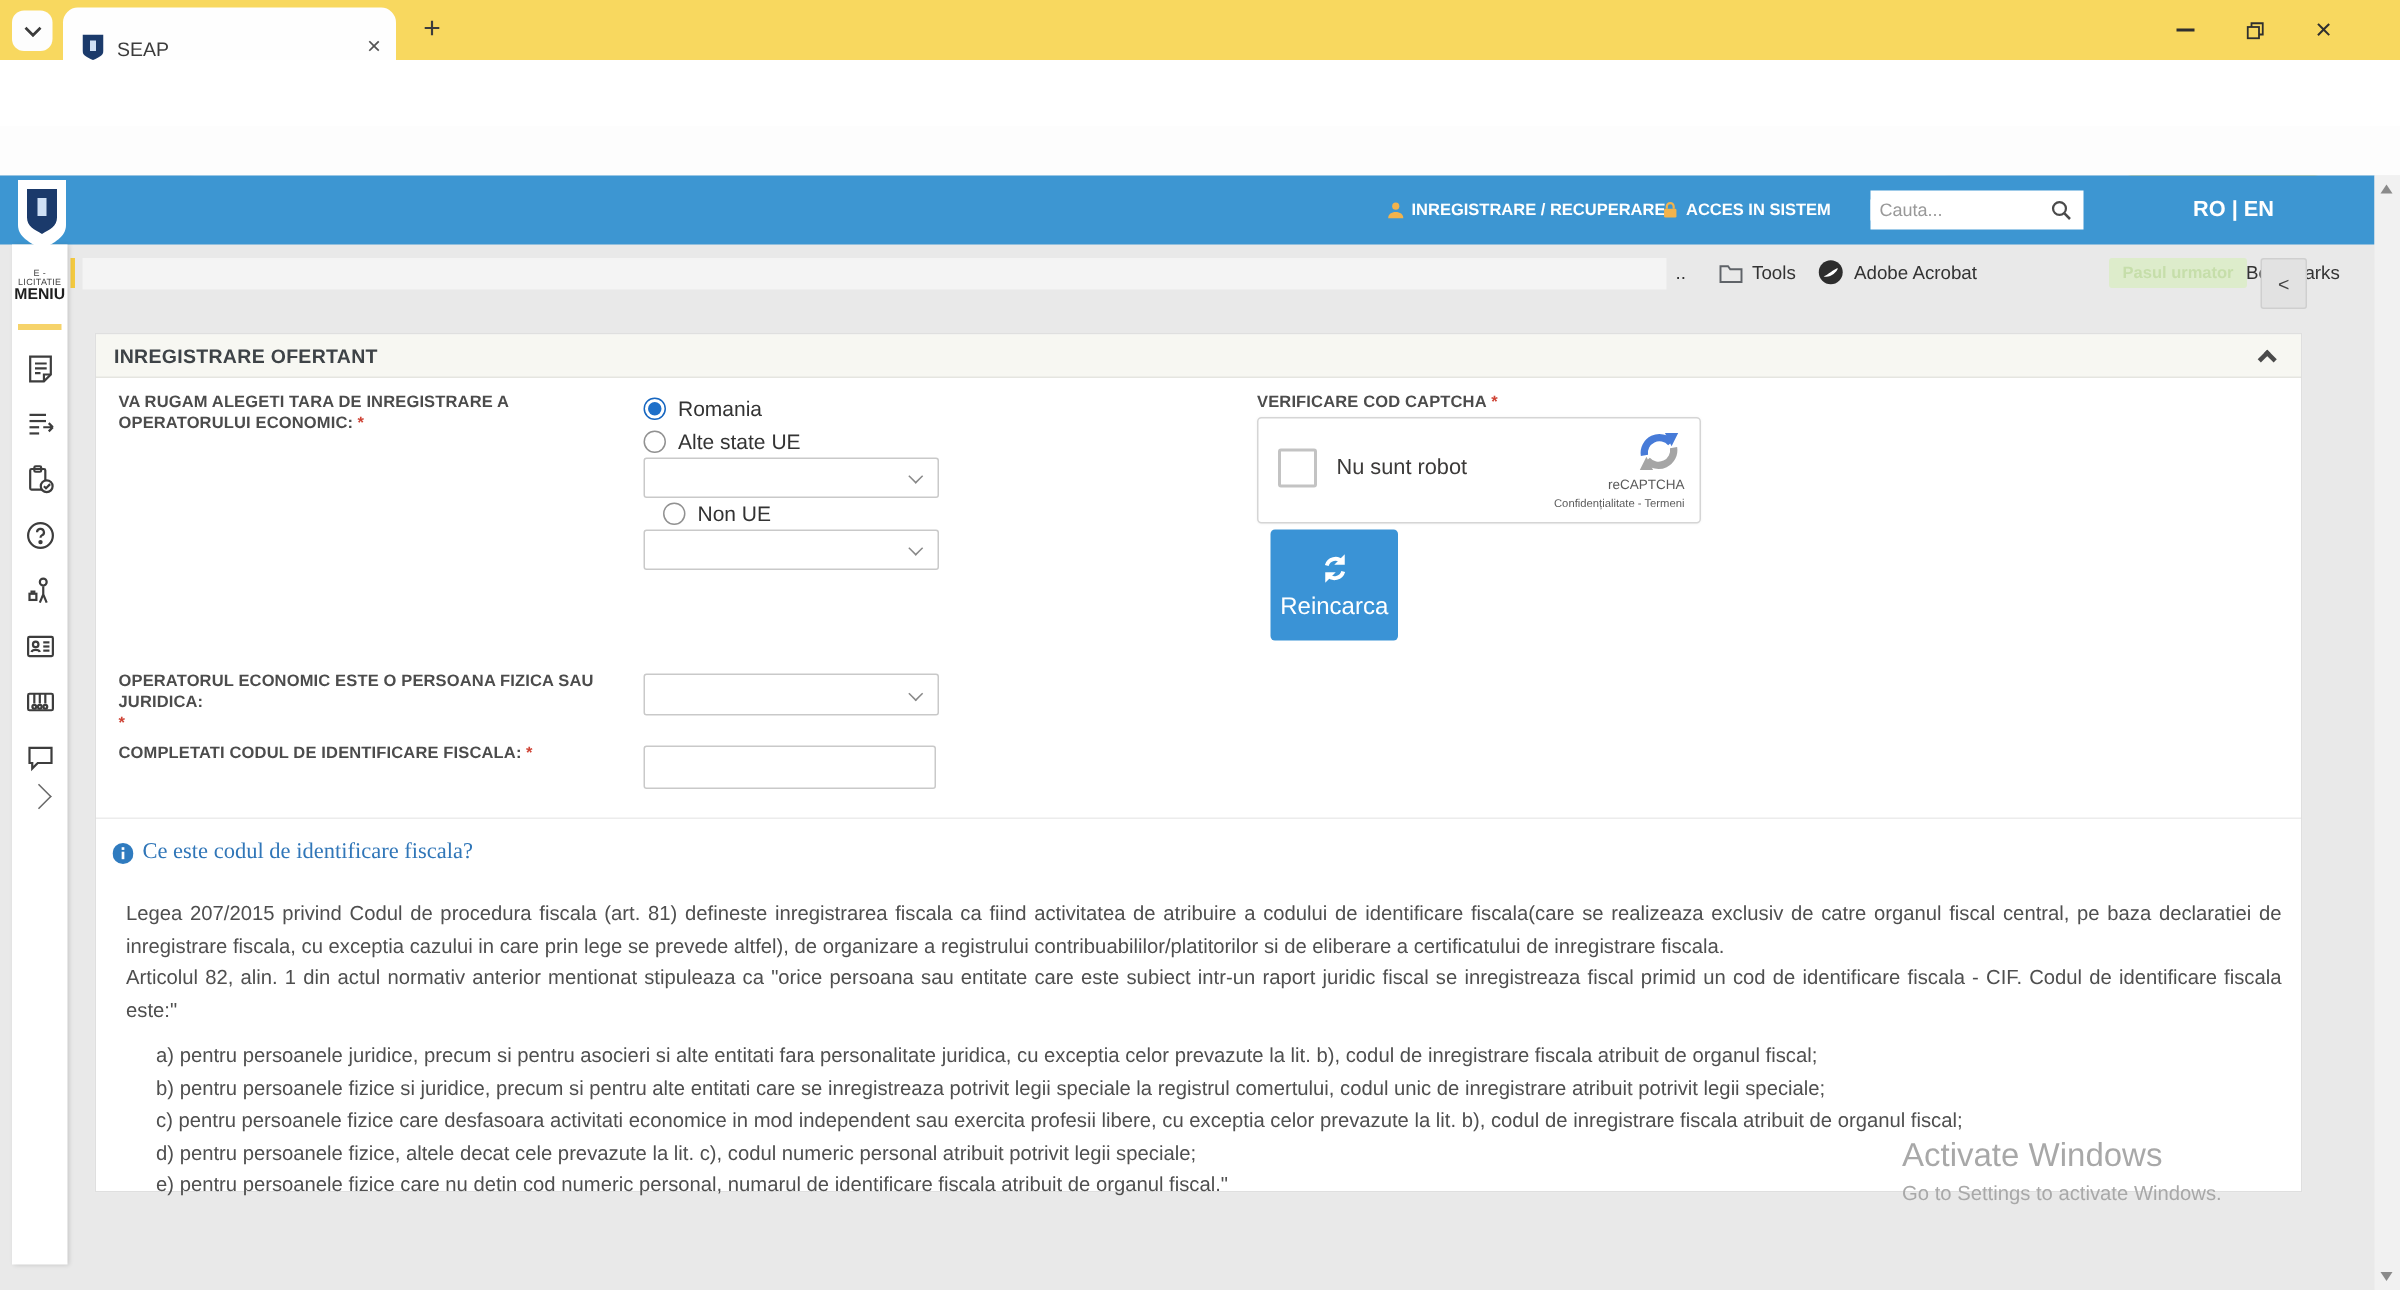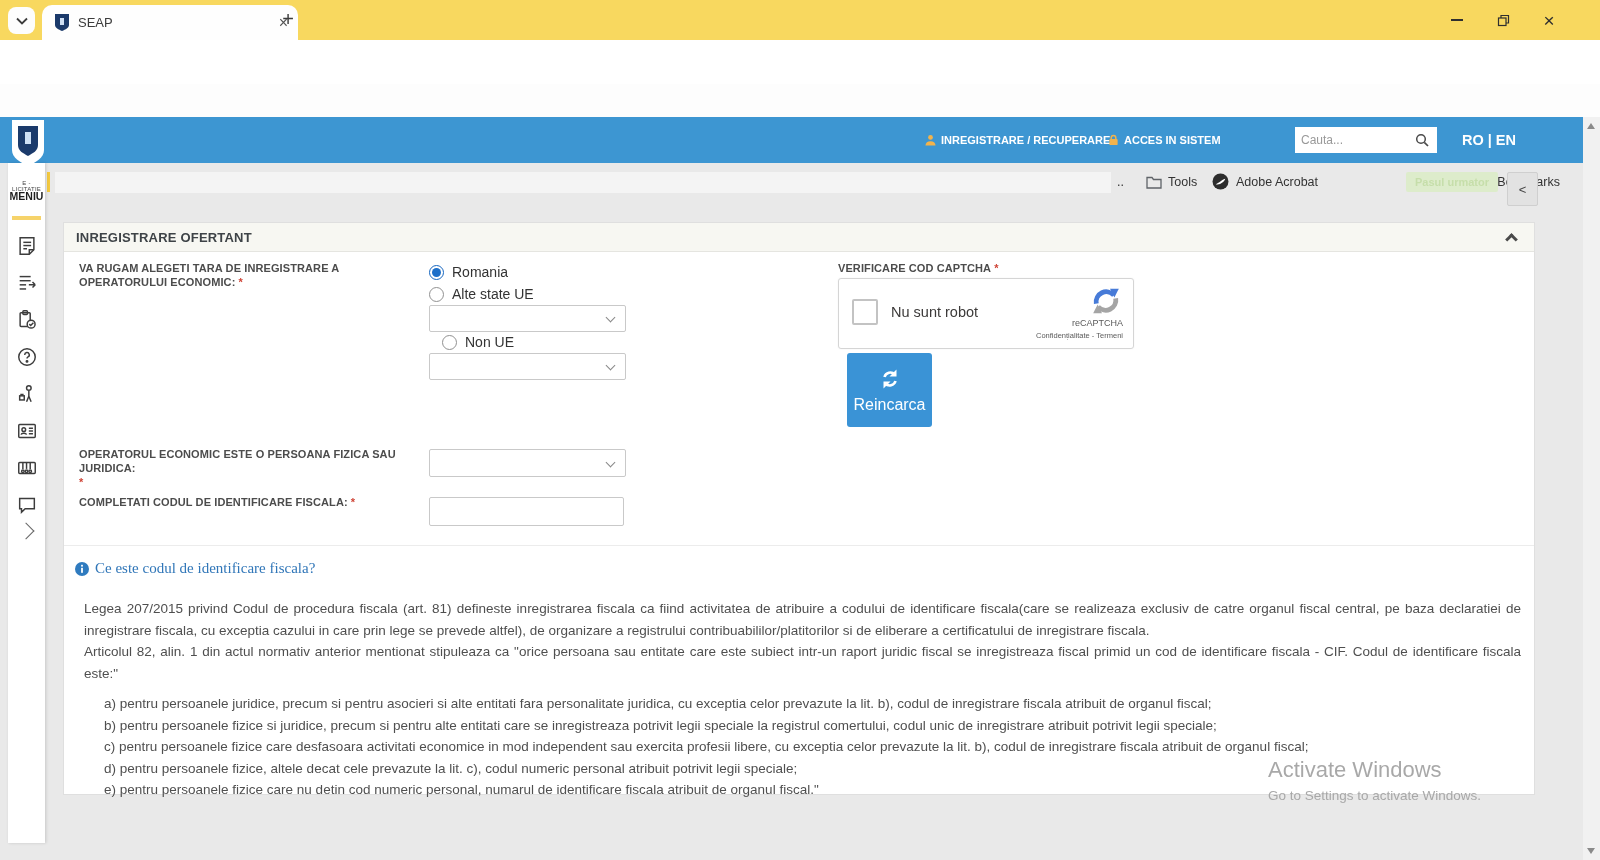--- a/index.html
+++ b/index.html
@@ -3,21 +3,21 @@
 <meta charset="utf-8">
 <style>
   * { box-sizing: border-box; margin: 0; padding: 0; }
   html,body { width:1600px; height:860px; }
   body { font-family:"Liberation Sans", sans-serif; background:#e9e9e9; }
   #screen { position:relative; width:1600px; height:860px; overflow:hidden; background:#e9e9e9; }
 
   
   .titlebar { position:absolute; left:0; top:0; width:1600px; height:40px; background:#f8d85f; }
   .tabsearch-btn { position:absolute; left:8px; top:7px; width:27px; height:27px; background:#fdfdfd; border-radius:8px; display:flex; align-items:center; justify-content:center; }
-  .tab { position:absolute; left:42px; top:5px; width:256px; height:35px; background:#fefefe; border-radius:10px 10px 0 0; display:flex; align-items:center; }
+  .tab { position:absolute; left:42px; top:5px; width:222px; height:35px; background:#fefefe; border-radius:10px 10px 0 0; display:flex; align-items:flex-end; }
   .tab-favicon { margin-left:13px; }
   .tab-title { margin-left:9px; font-size:13px; color:#3c3c3c; flex:1; }
   .tab-close { margin-right:10px; font-size:16px; color:#555; cursor:pointer; line-height:1; }
   .newtab-btn { position:absolute; left:276px; top:8px; width:24px; height:24px; font-size:20px; color:#3c3c3c; text-align:center; line-height:23px; }
   .wc { position:absolute; top:0; width:46px; height:40px; display:flex; align-items:center; justify-content:center; color:#2f2f2f; }
   .wc-min-glyph { width:12px; height:2px; background:#2f2f2f; }
   .wc-close-glyph { font-size:19px; line-height:1; }
 
   .toolbar { position:absolute; left:0; top:40px; width:1600px; height:44px; background:#ffffff; }
   .nav-ico { position:absolute; top:48px; width:28px; height:28px; display:flex; align-items:center; justify-content:center; font-size:19px; }
@@ -31,21 +31,21 @@
   .bmbar { position:absolute; left:0; top:84px; width:1600px; height:33px; background:#fdfdfd; }
   .bm-caret { position:absolute; width:3px; height:20px; top:88px; background:#f3c940; }
   .bm-strip { position:absolute; left:55px; top:88px; width:1056px; height:21px; background:#f4f4f4; }
   .bm-label { position:absolute; top:91px; font-size:12.5px; color:#333; }
 
   
   .bluebar { position:absolute; left:0; top:117px; width:1583px; height:46px; background:#3d96d2; }
   .site-logo { position:absolute; left:10px; top:120px; z-index:6; }
   .crumb { position:absolute; left:112px; top:0; height:46px; display:flex; align-items:center; gap:8px; color:#fff; font-size:15px; }
   .hdr-link { position:absolute; top:0; height:46px; display:flex; align-items:center; gap:5px; color:#fff; font-size:11px; font-weight:bold; }
-  .hdr-search { position:absolute; left:1295px; top:10px; width:142px; height:26px; background:#fff; display:flex; align-items:center; }
+  .hdr-search { position:absolute; left:1247px; top:10px; width:142px; height:26px; background:#fff; display:flex; align-items:center; }
   .hdr-search input { flex:1; border:0; outline:none; padding:0 6px; font-size:12px; color:#333; font-family:"Liberation Sans",sans-serif; min-width:0; }
   .hdr-search input::placeholder { color:#999; }
   .lang { position:absolute; left:1462px; top:0; height:46px; display:flex; align-items:center; color:#fff; font-size:14.5px; font-weight:bold; }
 
   
   .sidemenu { position:absolute; left:8px; top:163px; width:37px; height:680px; background:#fff; box-shadow:1px 0 3px rgba(0,0,0,.15); z-index:5; }
   .sm-brand { position:absolute; top:17px; left:0; width:100%; text-align:center; font-size:6px; color:#444; letter-spacing:.2px; }
   .sm-title { position:absolute; top:27px; left:0; width:100%; text-align:center; font-size:10.5px; font-weight:bold; color:#1f1f1f; }
   .sm-ydiv { position:absolute; top:53px; left:4px; width:29px; height:4px; background:#f6d36a; }
   .sm-ico { position:absolute; left:6px; width:25px; height:25px; display:flex; align-items:center; justify-content:center; }

